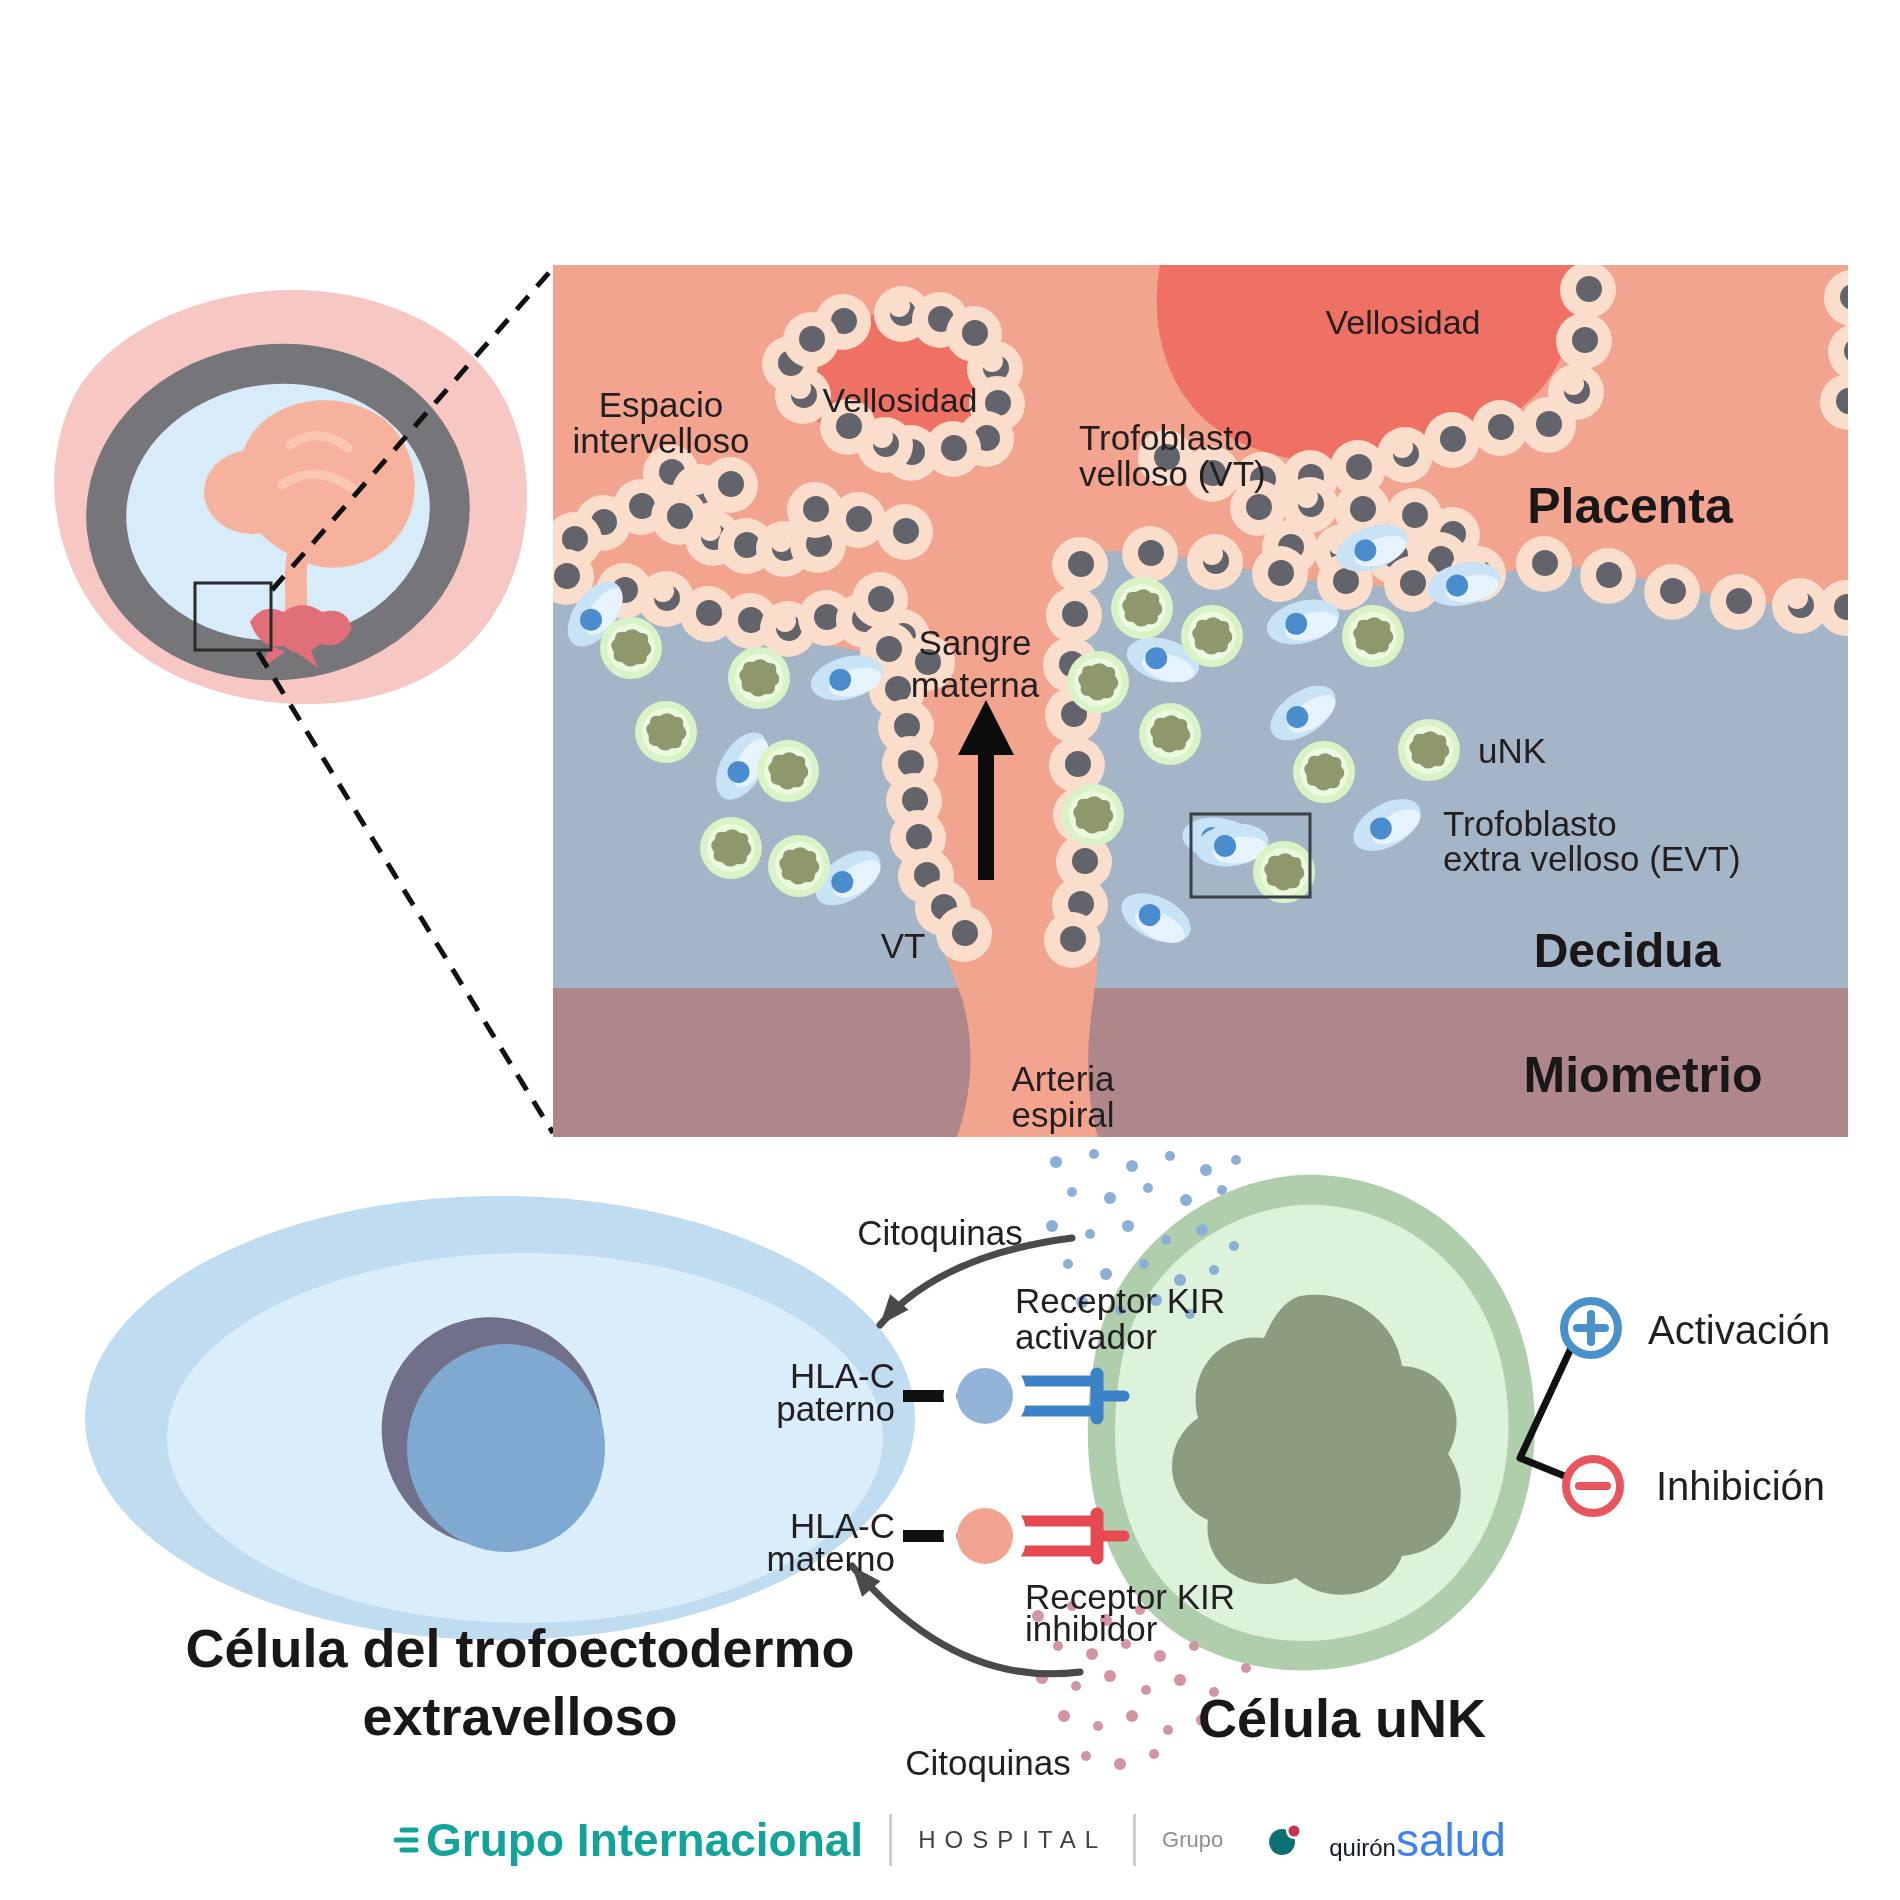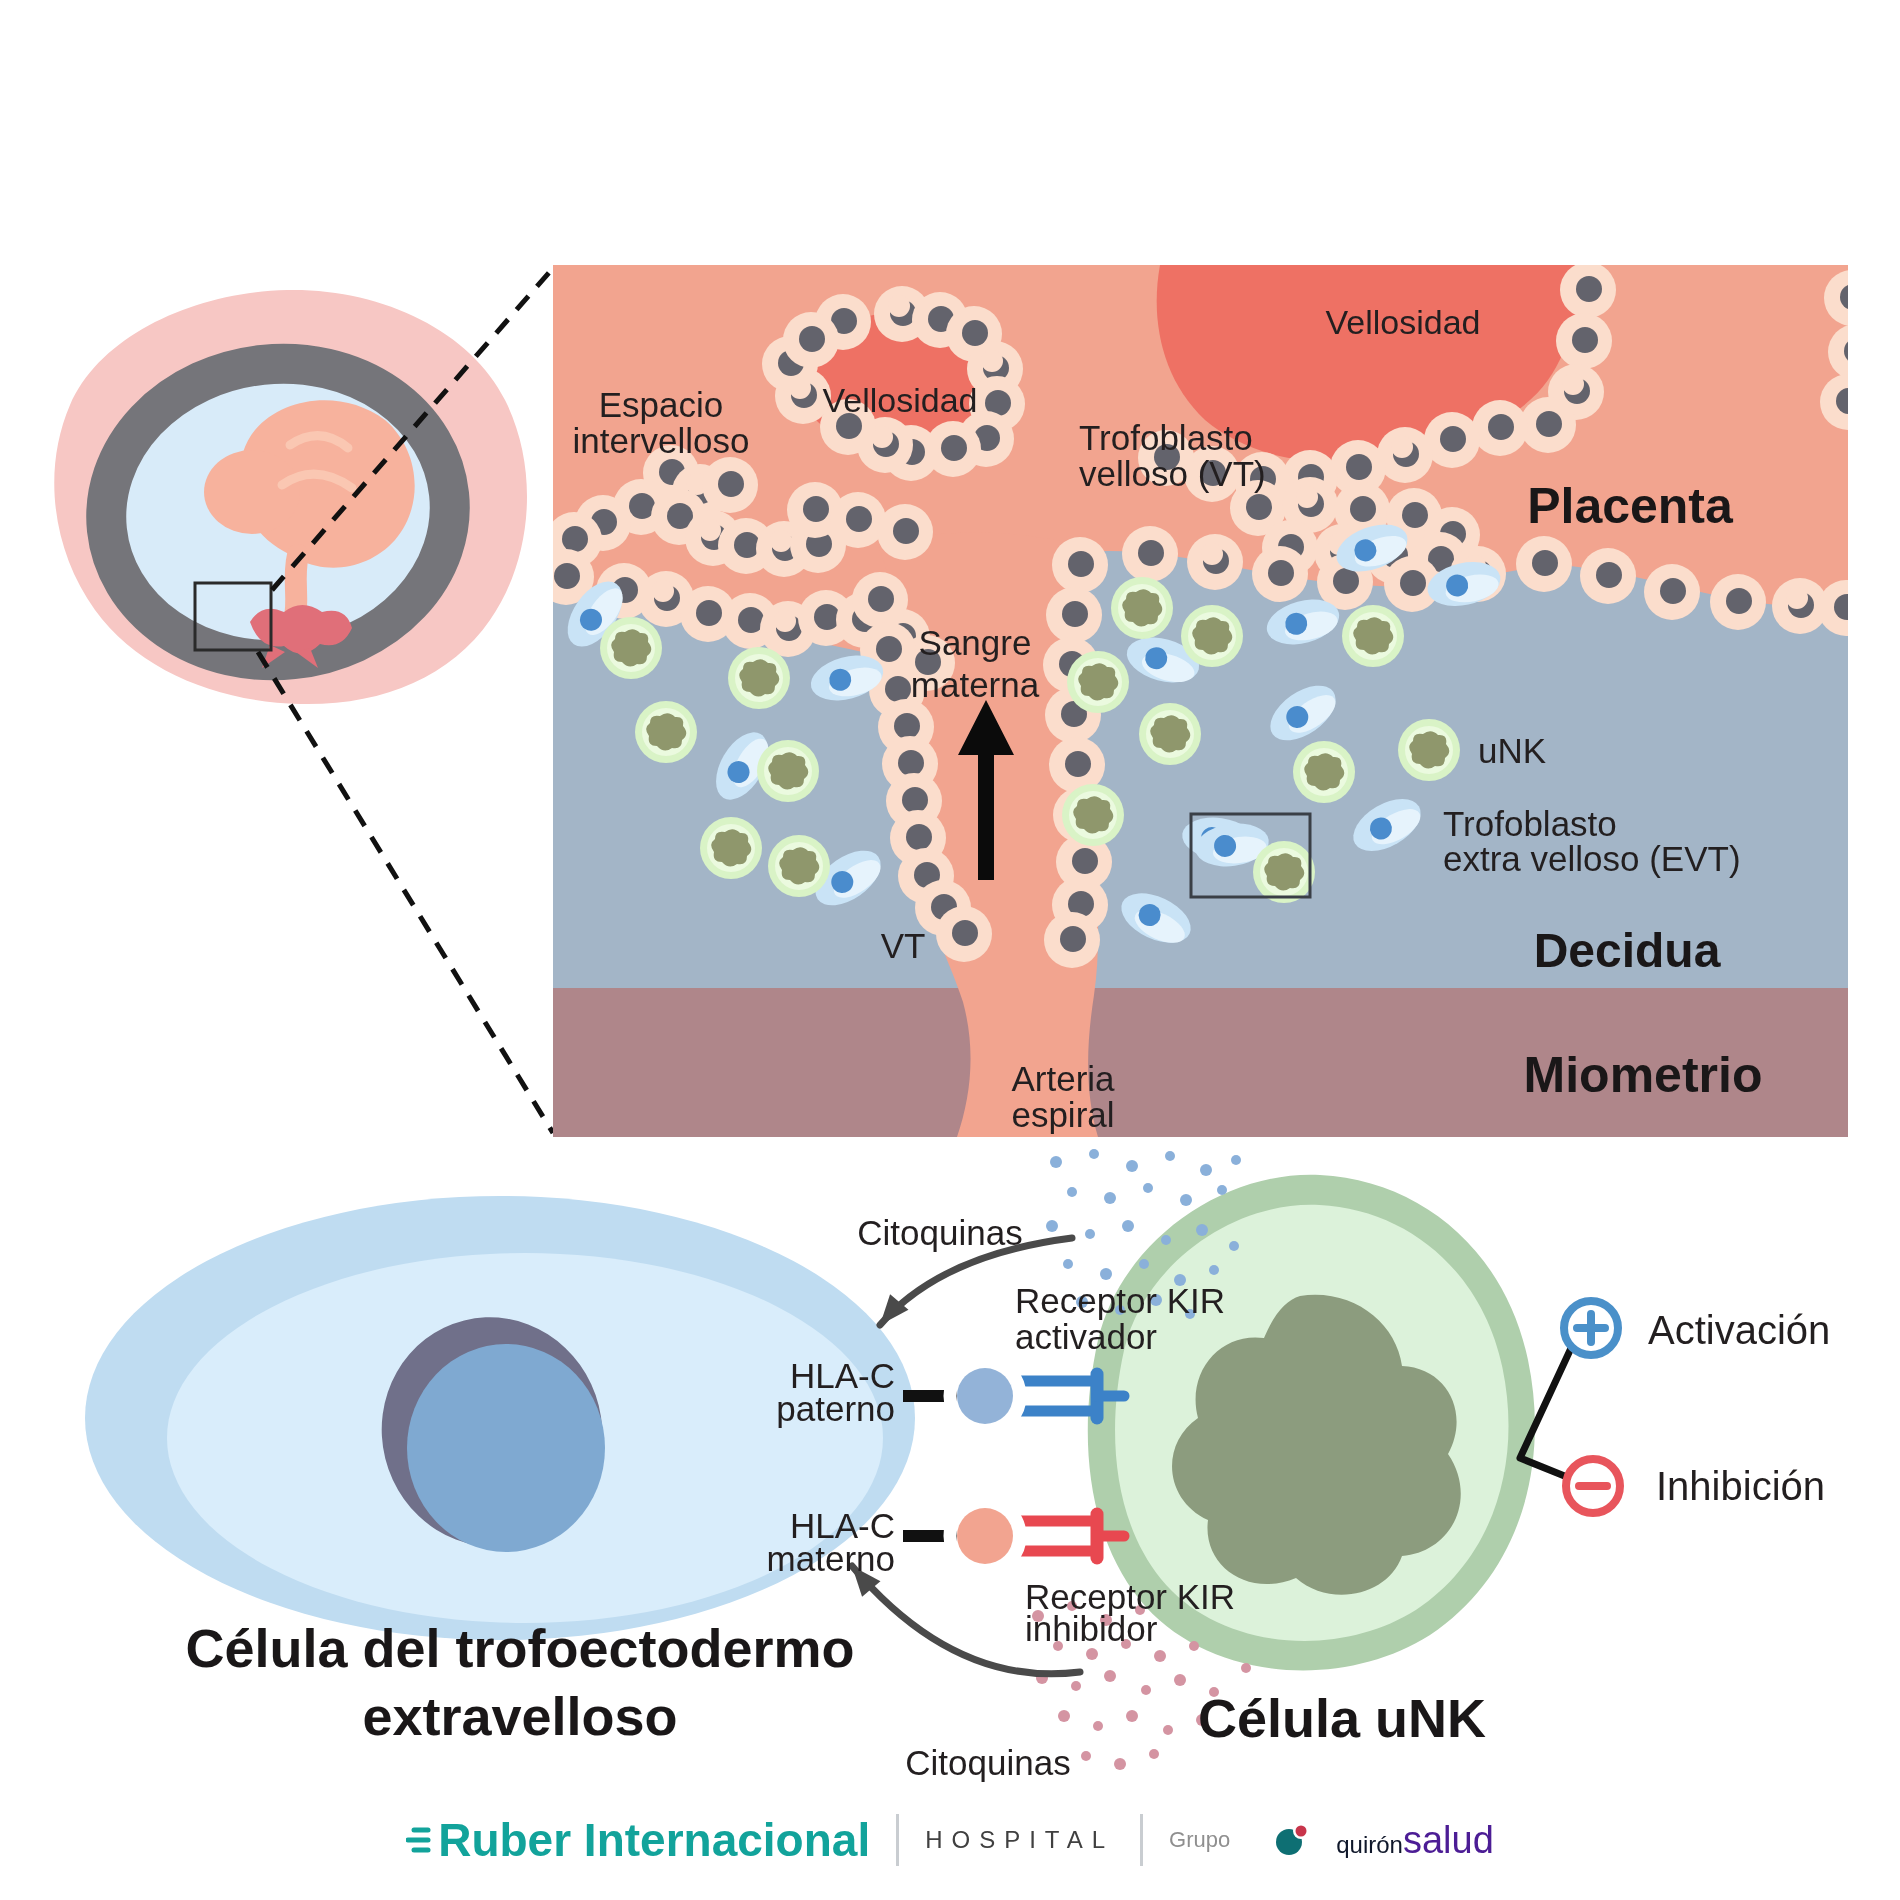--- a/index.html
+++ b/index.html
@@ -15,21 +15,21 @@
   .lbl-bold-sm{font-family:"Liberation Sans",sans-serif;font-size:48px;font-weight:bold;fill:#1A1718;}
   .lbl-big{font-family:"Liberation Sans",sans-serif;font-size:54px;font-weight:bold;fill:#1A1718;}
   .lbl-sign{font-family:"Liberation Sans",sans-serif;font-size:40px;fill:#231F20;}
   footer.brandbar{position:absolute;left:0;top:1795px;width:1900px;height:90px;
         display:flex;align-items:center;justify-content:center;gap:26px;}
   .brand{display:inline-flex;align-items:center;gap:6px;color:#12A39B;font-size:46px;font-weight:bold;}
   .sep{width:3px;height:52px;background:#C9CDD1;}
   .hospital{color:#404040;font-size:24px;font-weight:500;letter-spacing:9px;}
   .grupo{color:#8F8F8F;font-size:22px;margin-right:18px;}
   .quiron{color:#0f172a;font-size:24px;font-weight:normal;}
-  .salud{color:#4c1d95;font-size:38px;}
+  .salud{color:#3b82f6;font-size:46px;}
 </style>
 </head>
 <body>
 
 <div class="page">
 
 
   <svg class="art" viewBox="0 235 1900 1560" xmlns="http://www.w3.org/2000/svg">
     <defs>
       <clipPath id="mclip">
@@ -386,21 +386,21 @@
 
   <footer class="brandbar">
     <span class="brand">
       <svg width="26" height="44" viewBox="0 0 26 44">
         <g stroke="#12A39B" stroke-width="5" stroke-linecap="round">
           <line x1="8" y1="12" x2="22" y2="12"></line>
             <line x1="2" y1="22" x2="22" y2="22"></line>
             <line x1="8" y1="32" x2="22" y2="32"></line>
         </g>
       </svg>
-      <span>Ruber Internacional</span>
+      <span>Grupo Internacional</span>
     </span>
     <span class="sep"></span>
     <span class="hospital">HOSPITAL</span>
     <span class="sep"></span>
     <span class="grupo">Grupo</span>
     <span style="display:inline-flex;">
       <svg width="36" height="40" viewBox="0 0 36 40">
         <circle cx="15" cy="22" r="13" fill="#0E6F73"></circle>
         <circle cx="27" cy="11" r="8" fill="#FFFFFF"></circle>
         <circle cx="27" cy="11" r="5.5" fill="#C8354B"></circle>

